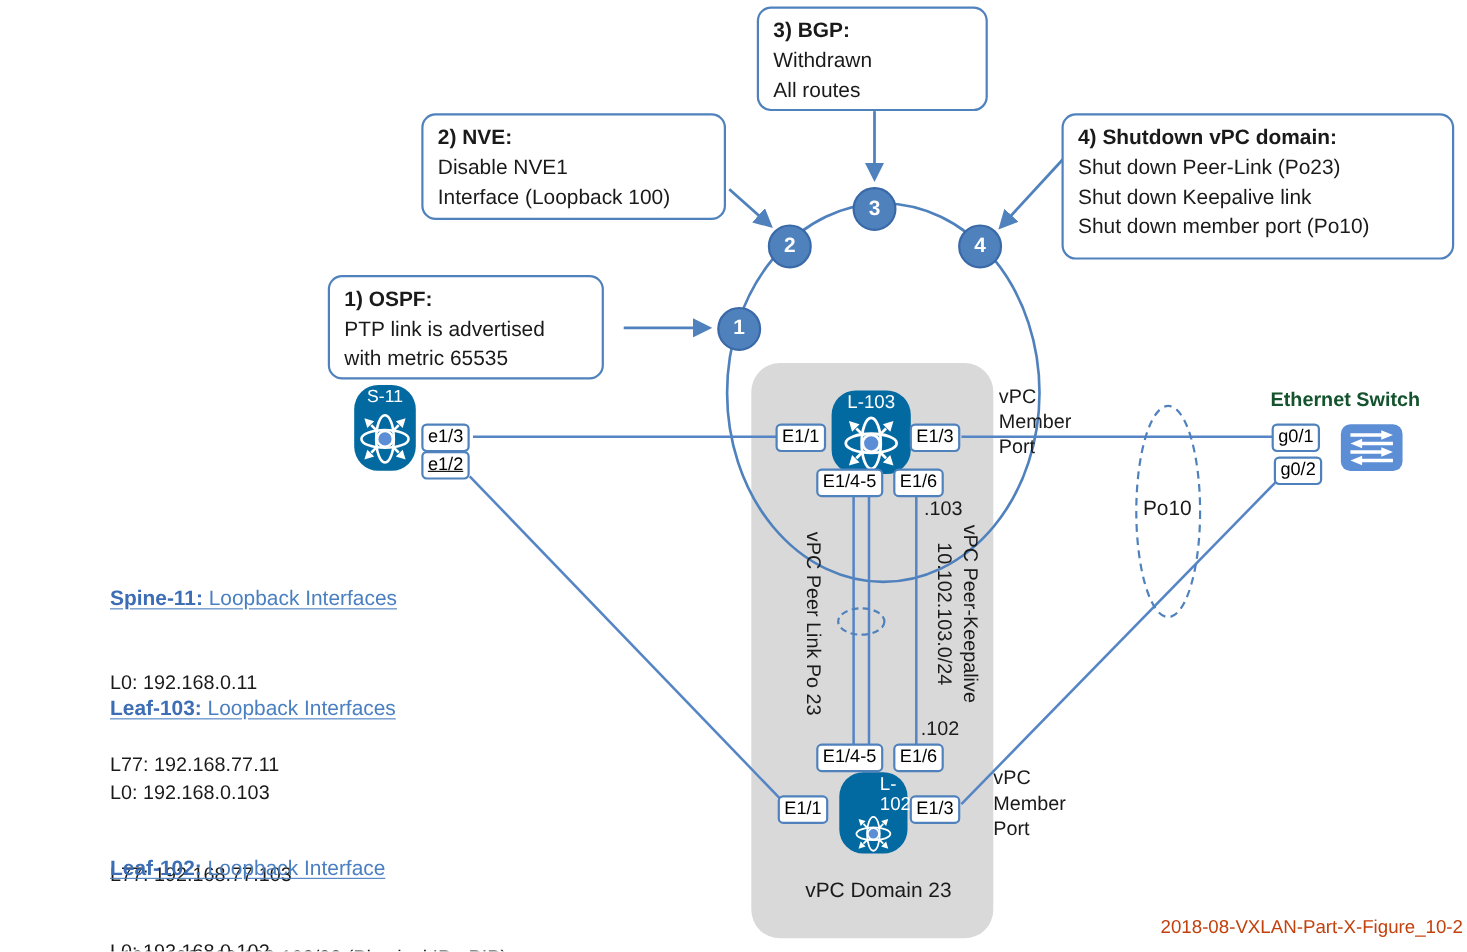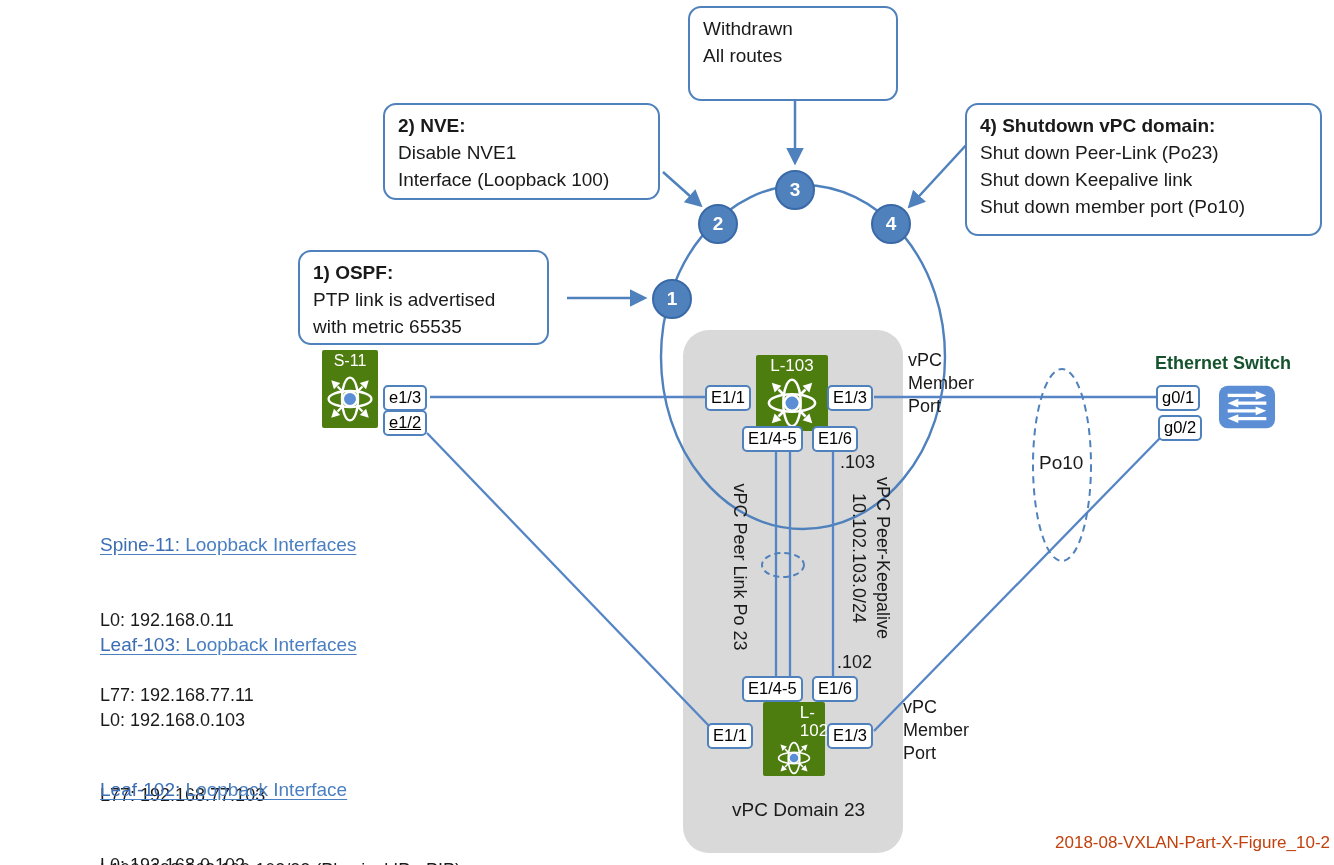--- a/index.html
+++ b/index.html
@@ -12,34 +12,34 @@
   .z2{z-index:2;}
   
   .callout{border:2.5px solid #4f81bd;border-radius:13px;background:#ffffff;
            padding:7px 13px;font-size:19px;line-height:27px;box-sizing:border-box;}
   .callout .t{font-weight:bold;}
   
   .badge{width:40px;height:40px;border-radius:50%;background:#4f81bd;border:2px solid #3a69a8;
          color:#fff;font-size:19px;font-weight:bold;display:flex;align-items:center;justify-content:center;
          box-sizing:border-box;}
   
-  .device{background:#4d7c0f;border-radius:2px;display:flex;flex-direction:column;align-items:center;
+  .device{background:#0369a1;border-radius:22px;display:flex;flex-direction:column;align-items:center;
           color:#fff;box-sizing:border-box;padding-top:2px;}
   .device .dlabel{font-size:16px;line-height:18px;color:#fff;}
   .device svg{flex:1 1 auto;}
   
   .port{background:#fff;border:2px solid #4f81bd;border-radius:5px;padding:0 4px;height:22px;
         line-height:21px;font-size:16.5px;color:#000;white-space:nowrap;box-sizing:content-box;}
   
   .lbl{font-size:18px;line-height:23px;color:#1a1a1a;white-space:pre-line;}
   .rot{transform:rotate(90deg);transform-origin:center center;text-align:center;white-space:nowrap;}
   
   .info{font-size:18px;line-height:25px;color:#1a1a1a;white-space:pre;}
   .info .head{font-size:19px;color:#4a7fc1;text-decoration:underline;text-underline-offset:3px;margin-bottom:1px;}
-  .info .head .b{font-weight:normal;color:#3c6db5;}
+  .info .head .b{font-weight:bold;color:#3c6db5;}
   #eth-title{font-size:18px;font-weight:bold;color:#14532d;}
   #footer{font-size:17px;color:#c2410c;width:310px;text-align:right;}
 </style>
 </head>
 <body>
 
 <div id="canvas">
 
   <div id="gray-box" class="abs"></div>
 
@@ -92,20 +92,21 @@
     <div>with metric 65535</div>
   </div>
 
   <div class="abs z2 callout" style="left:383px;top:103px;width:277px;height:97px;">
     <div class="t">2) NVE:</div>
     <div>Disable NVE1</div>
     <div>Interface (Loopback 100)</div>
   </div>
 
   <div class="abs z2 callout" style="left:688px;top:6px;width:210px;height:95px;">
+    <div class="t">3) BGP:</div>
     <div>Withdrawn</div>
     <div>All routes</div>
   </div>
 
   <div class="abs z2 callout" style="left:965px;top:103px;width:357px;height:133px;">
     <div class="t">4) Shutdown vPC domain:</div>
     <div>Shut down Peer-Link (Po23)</div>
     <div>Shut down Keepalive link</div>
     <div>Shut down member port (Po10)</div>
   </div>

